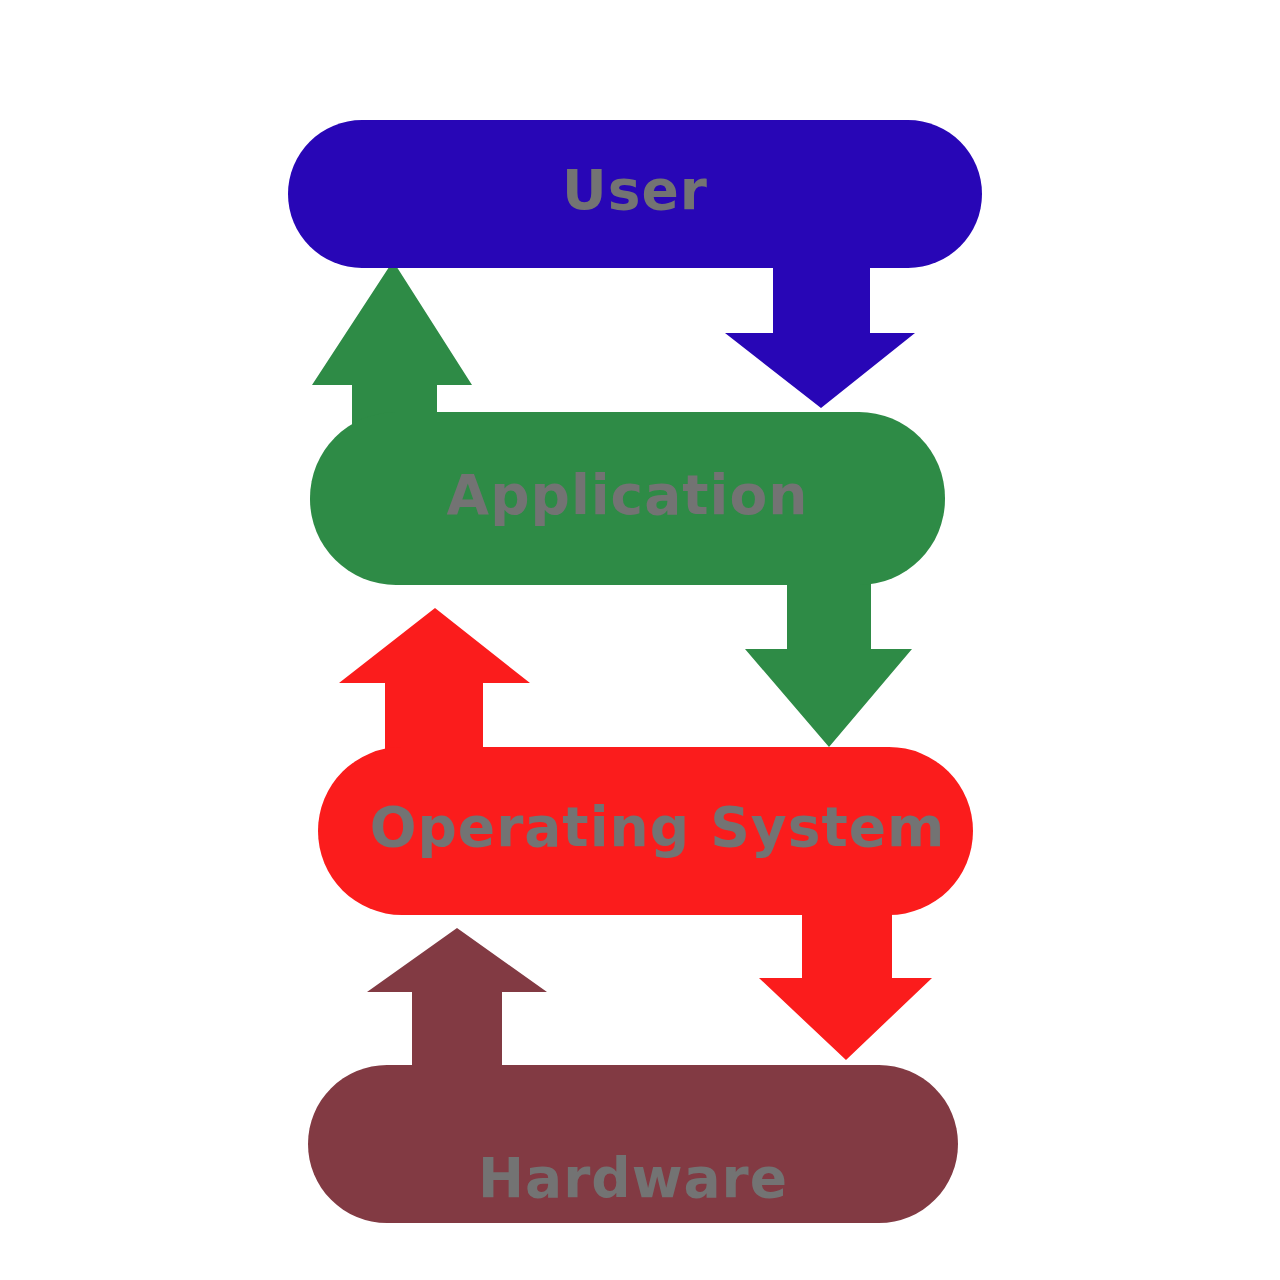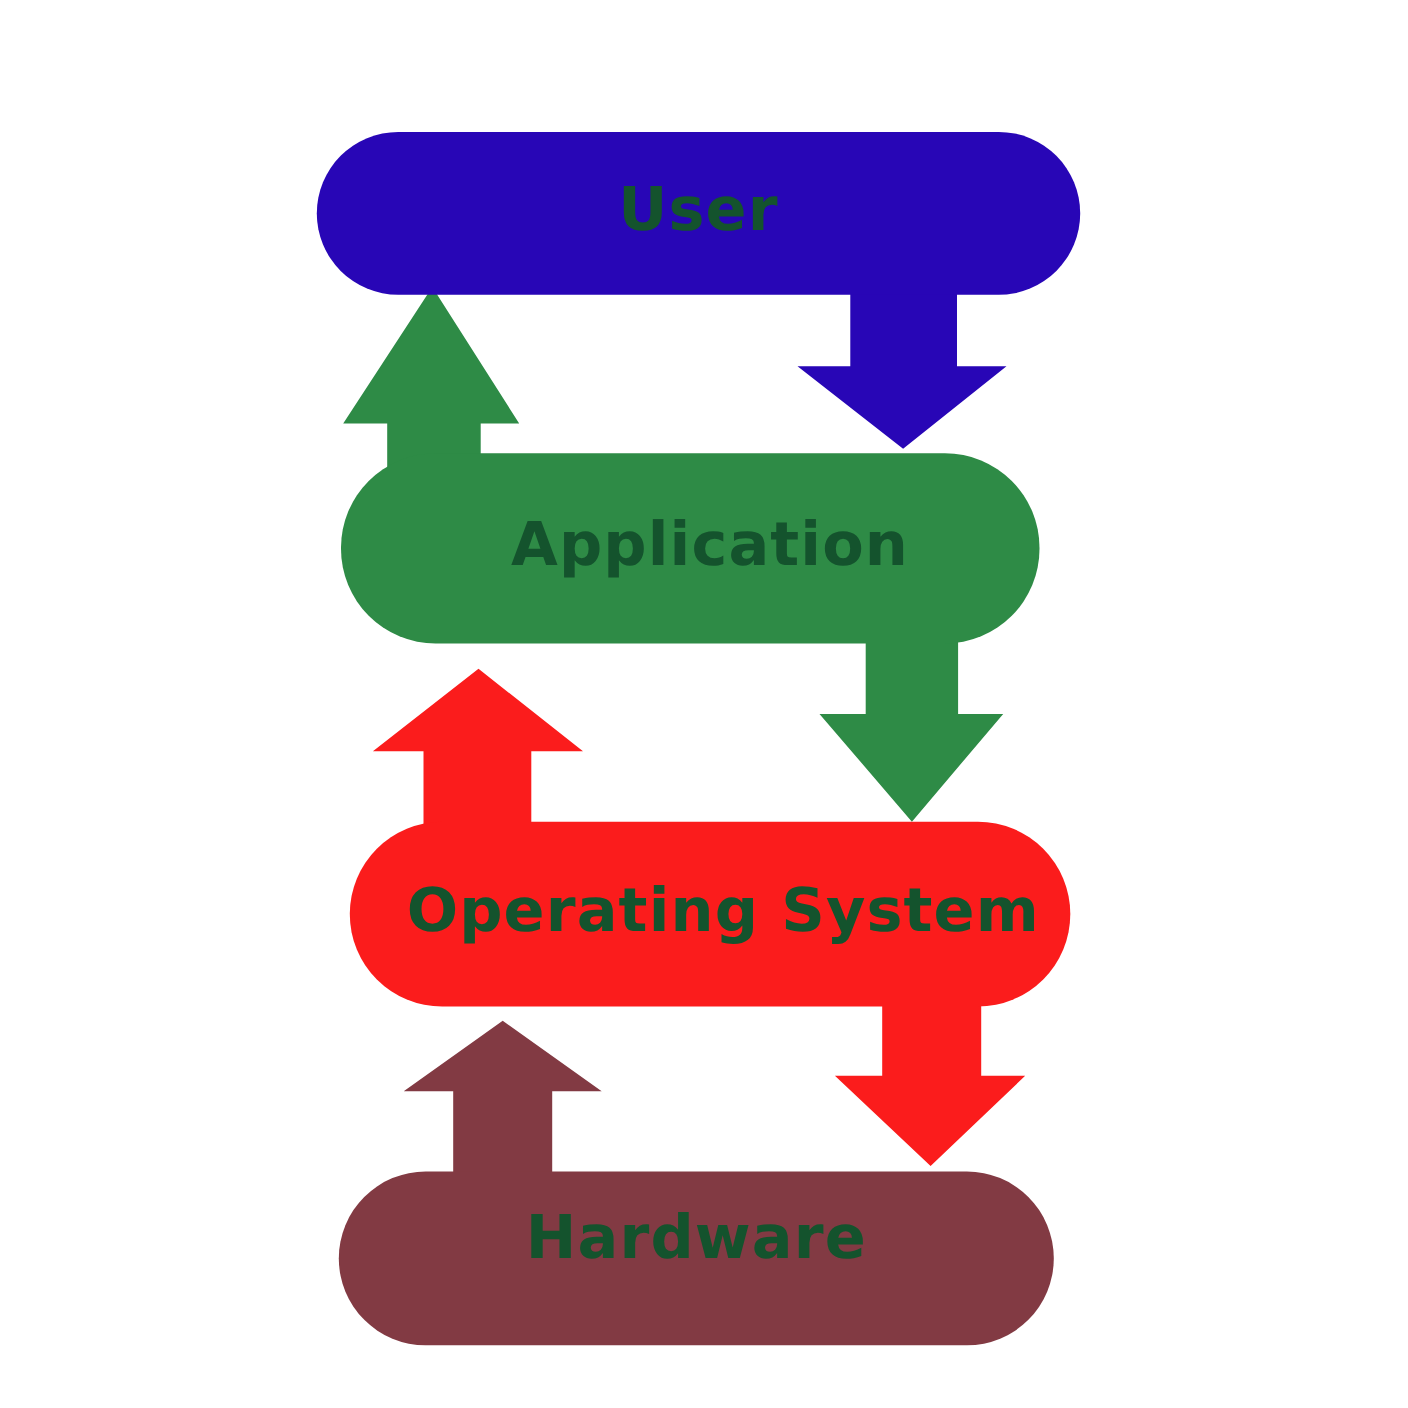--- a/index.html
+++ b/index.html
@@ -18,31 +18,31 @@
   .canvas svg {
     position: absolute;
     left: 0;
     top: 0;
   }
   .layer-label {
     position: absolute;
     display: flex;
     align-items: center;
     justify-content: center;
-    color: #14532d;
+    color: #737373;
     font-weight: 700;
     font-size: 55px;
     letter-spacing: 1px;
     pointer-events: none;
     white-space: nowrap;
   }
   .label-user        { left: 288px; top: 116px;  width: 694px; height: 148px; }
-  .label-application { left: 328px; top: 408px;  width: 635px; height: 173px; }
+  .label-application { left: 310px; top: 408px;  width: 635px; height: 173px; }
   .label-os          { left: 330px; top: 743px;  width: 655px; height: 168px; }
-  .label-hardware    { left: 308px; top: 1046px; width: 650px; height: 158px; }
+  .label-hardware    { left: 308px; top: 1099px; width: 650px; height: 158px; }
 </style>
 </head>
 <body>
 
 <div class="canvas">
 
   <svg width="1280" height="1280" viewBox="0 0 1280 1280">
 
     <polygon points="773,200 870,200 870,333 915,333 821,408 725,333 773,333" fill="#2806B6"></polygon>
 

